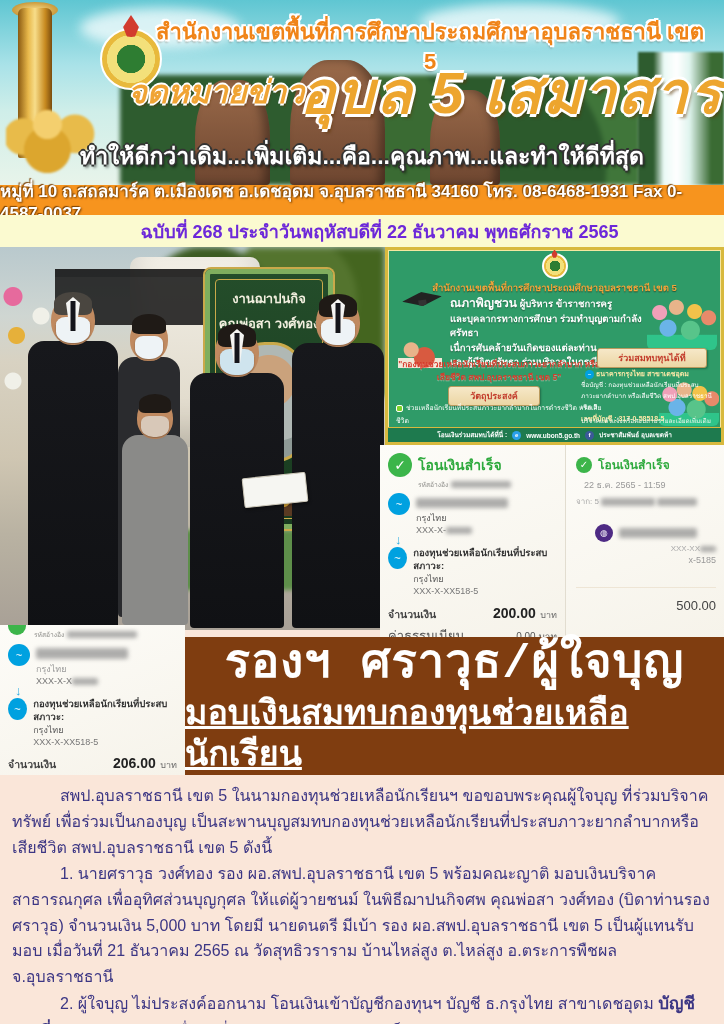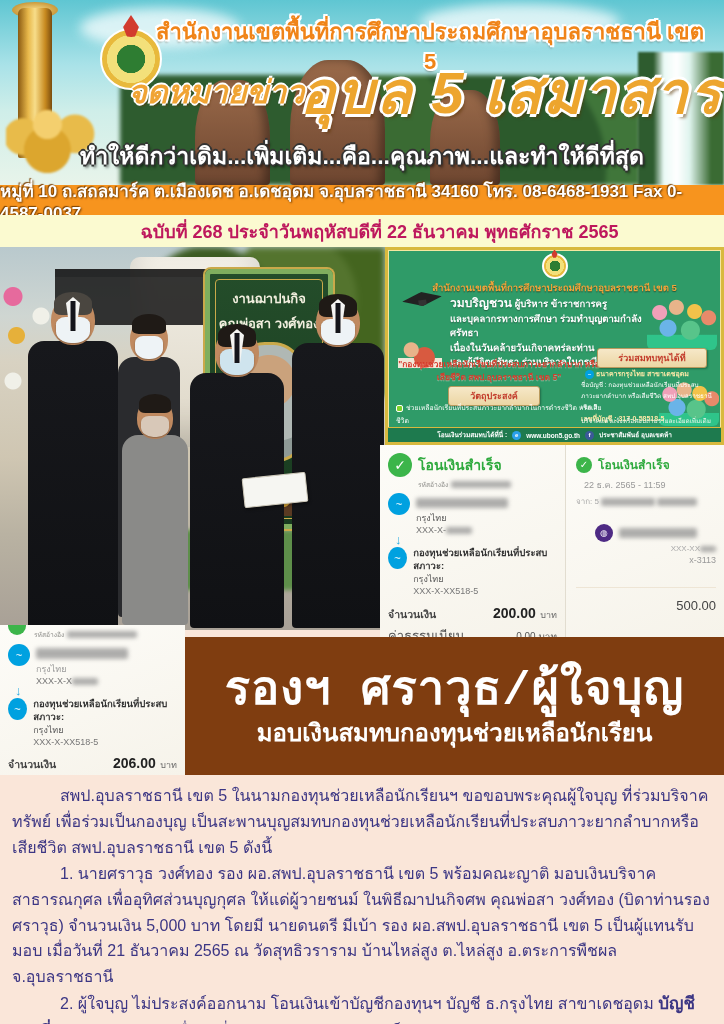--- a/index.html
+++ b/index.html
@@ -41,21 +41,21 @@
   .hdr-tagline { position:absolute; top:138px; left:0; width:724px; text-align:center; font-size:23px; font-weight:bold; color:#ffffff;
     text-shadow:-2px 0 #333,2px 0 #333,0 -2px #333,0 2px #333,2px 3px 3px rgba(0,0,0,.6); }
 
   
   .address-bar { position:absolute; top:185px; left:0; width:724px; height:30px; background:#f7941e;
     display:flex; align-items:center; justify-content:center; font-size:17px; font-weight:bold; color:#fff;
     text-shadow:1px 1px 2px #7a4205,-1px -1px 1px #7a4205; }
   .date-bar { position:absolute; top:215px; left:0; width:724px; height:32px; background:#fbfad0; display:flex; }
   .date-vol { width:250px; height:32px; background:#f0c93c; display:flex; align-items:center; justify-content:center;
     font-size:18px; font-weight:bold; color:#1d1b4f; }
-  .date-issue { flex:1; display:flex; align-items:center; justify-content:center; font-size:18px; font-weight:bold; color:#be185d;padding-left:35px; }
+  .date-issue { flex:1; display:flex; align-items:center; justify-content:center; font-size:18px; font-weight:bold; color:#6d28d9;padding-left:35px; }
 
   
   .photo { position:absolute; top:247px; left:0; width:385px; height:383px; overflow:hidden;
     background:linear-gradient(180deg,#b9c9cd 0%,#cfd6d2 18%,#d8d2c2 30%,#cfc6b2 55%,#b9b2a2 75%,#a8a096 100%); z-index:2; }
   .photo .trees { position:absolute; top:0; left:150px; width:235px; height:150px;
     background:radial-gradient(circle at 25% 45%,#3c5c22 0 35%,transparent 36%),
                radial-gradient(circle at 60% 35%,#54742e 0 38%,transparent 39%),
                radial-gradient(circle at 88% 55%,#44651f 0 40%,transparent 41%); filter:blur(3px); }
   .photo .pavilion { position:absolute; top:10px; left:130px; width:130px; height:190px;
     background:linear-gradient(180deg,#f2efe6,#ddd6c6); border-radius:10px 10px 0 0; box-shadow:inset 0 -20px 30px rgba(0,0,0,.15); }
@@ -149,21 +149,21 @@
   .blur-bar { display:inline-block; background:#8d8d8d; border-radius:2px; filter:blur(2px); opacity:.7; vertical-align:middle; }
   .slip-row { display:flex; align-items:flex-start; gap:6px; }
   .slip small { color:#8a8a86; }
   .amt-row { display:flex; justify-content:space-between; align-items:baseline; }
   .d-arrow { color:#29abe2; font-size:13px; letter-spacing:0; line-height:.8; margin-left:7px; }
 
   
   .headline { position:absolute; top:637px; left:185px; width:539px; height:138px; background:#7f3d10; z-index:3;
     display:flex; flex-direction:column; align-items:center; justify-content:center; }
   .headline .h1 { color:#fff; font-size:47px; font-weight:bold; line-height:1.15; letter-spacing:1px;font-family:Liberation Mono, monospace; }
-  .headline .h2 { color:#fff; font-size:24px; font-weight:bold; line-height:1.2; }
+  .headline .h2 { color:#fff; font-size:34px; font-weight:bold; line-height:1.2;text-decoration:underline; }
 
   
   .article { position:absolute; top:775px; left:0; width:724px; height:211px; background:#fae6d9; padding:8px 12px 0 12px; z-index:1;
     color:#3c3684; font-size:16px; line-height:1.62; }
   .article p { text-indent:48px; }
   .article .bold { font-weight:bold; font-size:17px; }
 
   
   .footer { position:absolute; top:986px; left:0; width:724px; height:38px;
     background:linear-gradient(180deg,#f9c742 0%,#ead04e 40%,#a8c34f 70%,#7fb84a 100%);
@@ -278,24 +278,24 @@
           <div class="flame"></div>
         </div>
     </div>
     <div class="grad-cap"></div>
     <div class="read-kid"></div>
     <div class="kids-cluster" style="top:48px;right:4px;"></div>
     <div class="kids-cluster" style="bottom:16px;right:2px;width:60px;height:44px;"></div>
 
     <div class="f-org">สำนักงานเขตพื้นที่การศึกษาประถมศึกษาอุบลราชธานี เขต 5</div>
     <div class="f-invite">
-      <span class="big-first">วมบริญชวน</span>
+      <span class="big-first">ณภาพิญชวน</span>
       <span>ผู้บริหาร ข้าราชการครู</span><br>
       <span>และบุคลากรทางการศึกษา ร่วมทำบุญตามกำลังศรัทธา</span><br>
-      <span>เนื่องในวันคล้ายวันเกิจาคทร่ละท่าน</span><br>
+      <span>เนื่การศันคล้ายวันเกิดของแต่ละท่าน</span><br>
       <span>และผู้มีจิตศรัทธา ร่วมบริจาคในกรณีต่างๆ</span>
     </div>
     <div class="f-fund">"กองทุนช่วยเหลือนักเรียนที่ประสบภาวะยากลำบาก หรือเสียชีวิต สพป.อุบลราชธานี เขต 5"</div>
     <div class="ribbon f-obj-ribbon">วัตถุประสงค์</div>
     <div class="f-objs">
       <div><span class="chk"></span><span>ช่วยเหลือนักเรียนที่ประสบภาวะยากลำบากในการดำรงชีวิต หรือเสียชีวิต</span></div>
       <div><span class="chk"></span><span>ช่วยเหลือนักเรียนที่ได้รับผลกระทบจากภัยพิบัติต่างๆ</span></div>
       <div><span class="chk"></span><span>พัฒนาคุณภาพการศึกษาในสำนักงานเขตพื้นที่การศึกษา และสถานศึกษา</span></div>
     </div>
     <div class="ribbon f-donate-ribbon">ร่วมสมทบทุนได้ที่</div>
@@ -372,21 +372,21 @@
       <span class="blur-bar" style="width:54px;height:8px;"></span>
       <span class="blur-bar" style="width:40px;height:8px;"></span>
     </div>
     <div class="slip-row" style="margin-top:16px;justify-content:center;">
       <span class="scb" style="width:18px;height:18px;font-size:9px;">◍</span>
       <span class="blur-bar" style="width:78px;height:10px;margin-top:4px;"></span>
     </div>
     <div style="text-align:right;font-size:8px;color:#aaa;margin-top:2px;">
       <span>XXX-XX</span><span class="blur-bar" style="width:16px;height:6px;"></span>
     </div>
-    <div style="text-align:right;font-size:9px;color:#999;margin-top:2px;">x-3113</div>
+    <div style="text-align:right;font-size:9px;color:#999;margin-top:2px;">x-5185</div>
     <div style="text-align:right;font-size:13px;color:#444;margin-top:22px;border-top:1px solid #eee5d5;padding-top:10px;">500.00</div>
   </div>
 
   <div class="slip slip3">
     <div style="margin-left:26px;font-size:8px;">
       <span class="check-c" style="width:18px;height:10px;border-radius:0 0 9px 9px;position:absolute;left:8px;top:0;"></span>
       <small>รหัสอ้างอิง</small>
       <span class="blur-bar" style="width:70px;height:7px;"></span>
     </div>
     <div class="slip-row" style="margin-top:4px;">

